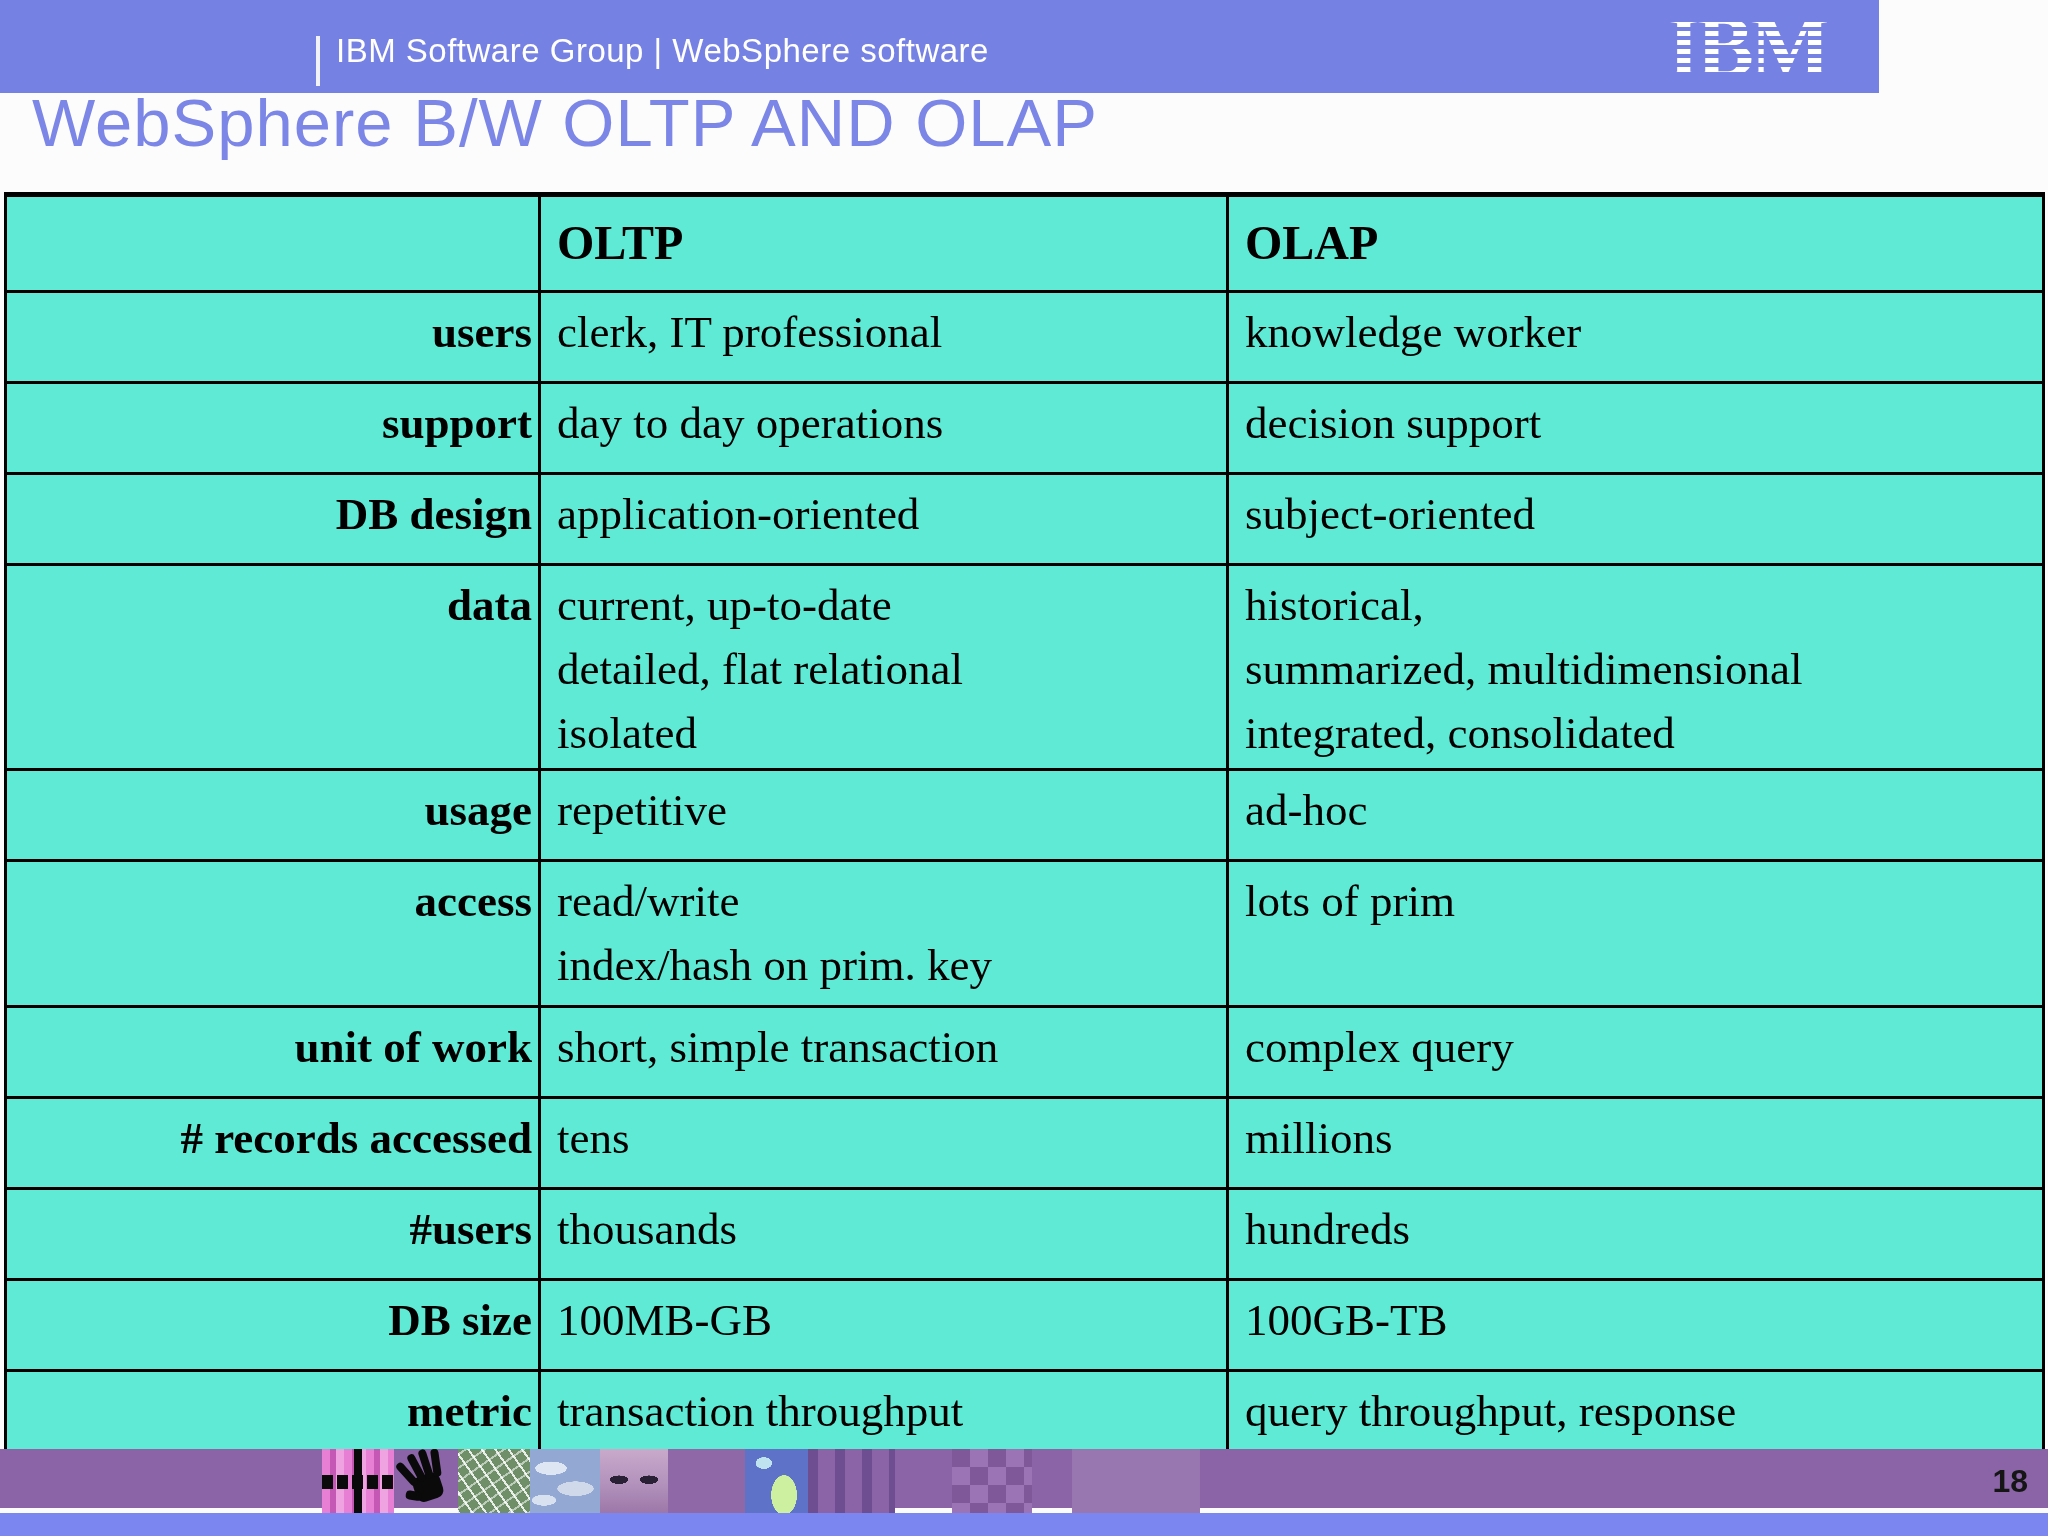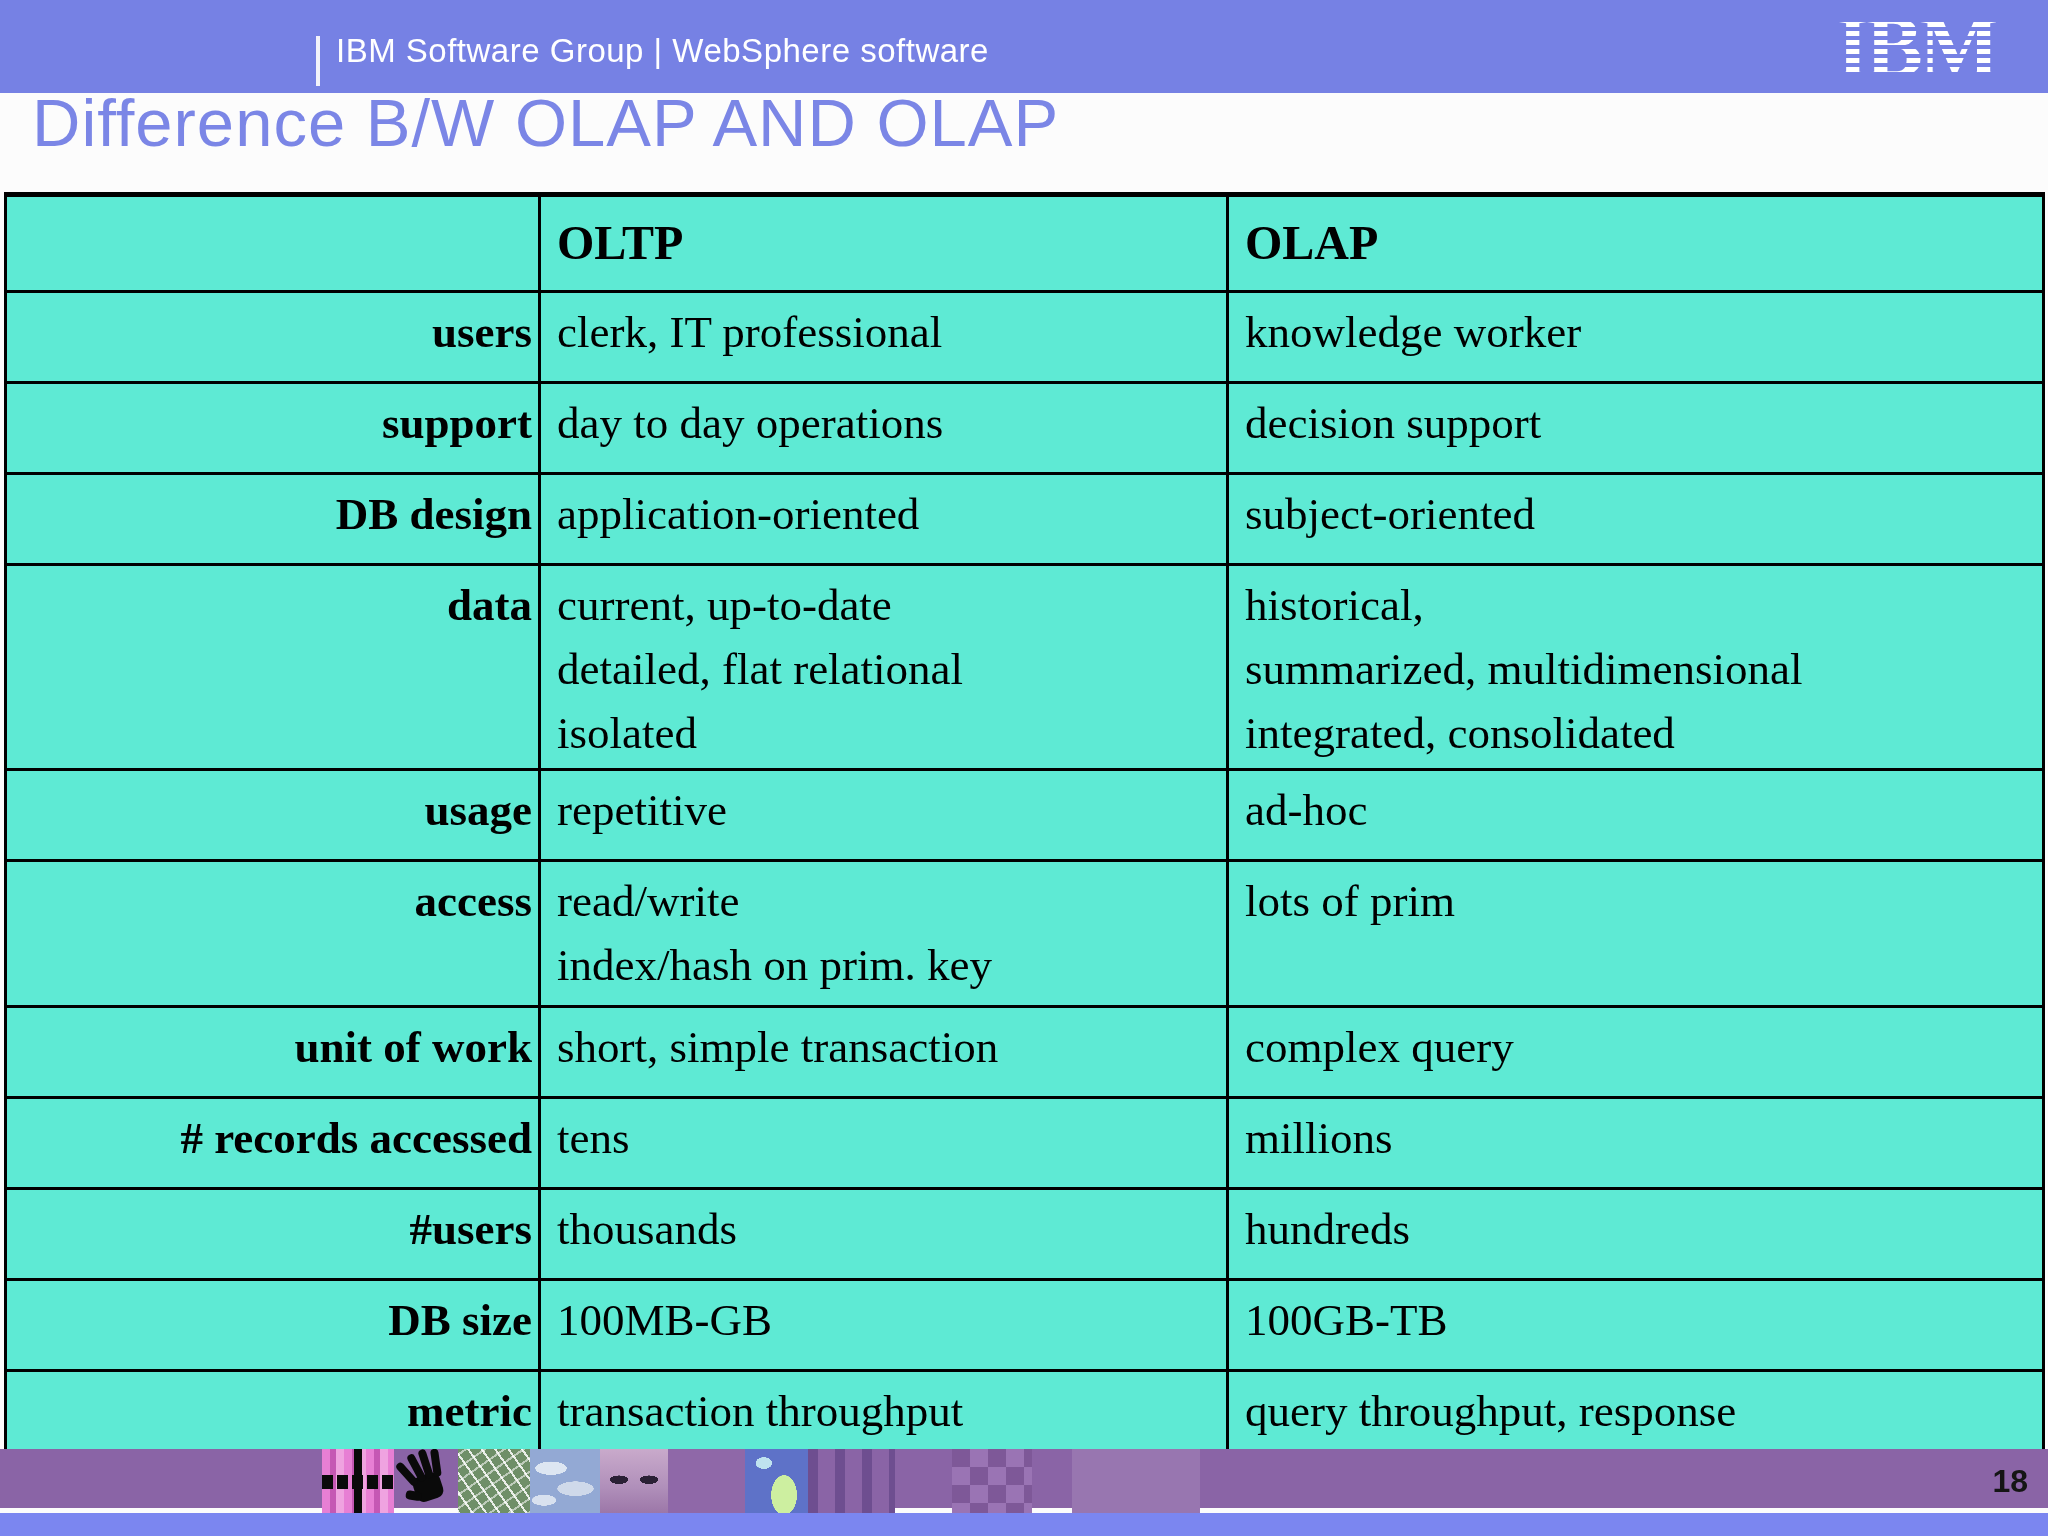--- a/index.html
+++ b/index.html
@@ -4,21 +4,21 @@
 <style>
   html,body{margin:0;padding:0;}
   body{
     width:2048px;height:1536px;overflow:hidden;position:relative;
     background:var(--slide_bg,#fcfcfc);
     font-family:"Liberation Sans",sans-serif;
   }
 
   
   .topbar{
-    position:absolute;left:0;top:0;width:2048px;height:93px;
+    position:absolute;left:0;top:0;width:1879px;height:93px;
     background:var(--header_bar,#7681e4);
   }
   .topbar .sep{
     position:absolute;left:316px;top:36px;width:4px;height:50px;
     background:#f2f2fa;
   }
   .brand{
     position:absolute;left:336px;top:32px;
     color:#ffffff;font-size:33px;letter-spacing:.5px;white-space:nowrap;
   }
@@ -109,21 +109,21 @@
 </style>
 </head>
 <body>
 
 <div class="topbar">
   <div class="sep"></div>
   <div class="brand">IBM Software Group | WebSphere software</div>
   <div class="ibm-logo">IBM</div>
 </div>
 
-<h1 class="title">Difference B/W OLAP AND OLAP</h1>
+<h1 class="title">WebSphere B/W OLTP AND OLAP</h1>
 
 <table class="cmp">
   <colgroup>
       <col class="c1">
       <col class="c2">
       <col class="c3">
     </colgroup>
   <thead>
     <tr class="r-head">
       <th></th>

